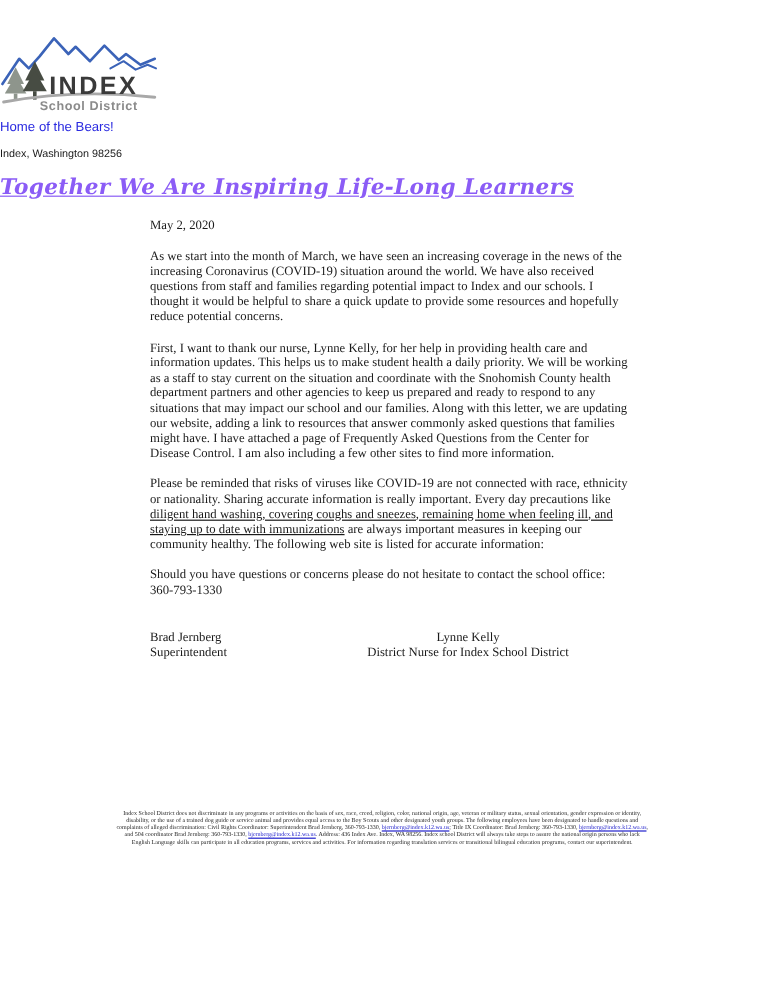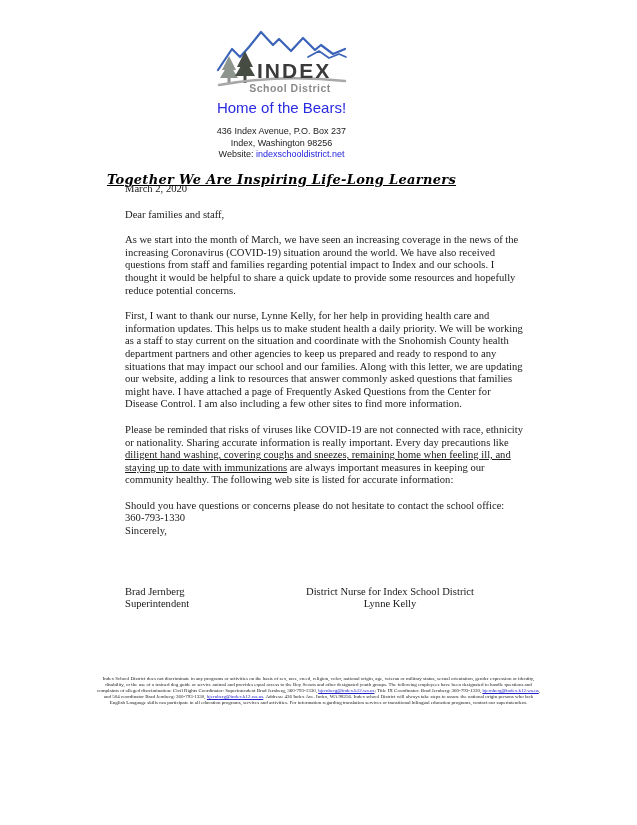--- a/index.html
+++ b/index.html
@@ -3,36 +3,36 @@
 <meta charset="utf-8">
 <style>
   * { margin:0; padding:0; box-sizing:border-box; }
   html,body { background:#e8e8e8; }
   .page {
     position:relative; width:637px; height:825px; background:#ffffff;
     margin:0 auto; overflow:hidden;
     font-family:"Liberation Serif", serif; color:#1a1a1a;
   }
   
-  .header { position:absolute; top:26px; left:0; width:563px; text-align:center; }
+  .header { position:absolute; top:26px; left:0; width:563px; text-align:left; }
   .logo-wrap { display:inline-block; }
-  .bears { font-family:"Liberation Sans", sans-serif; font-size:15px; color:#2a2ae0; margin-top:1px; }
+  .bears { font-family:"Liberation Sans", sans-serif; font-size:11px; color:#2a2ae0; margin-top:1px; }
   .address { font-family:"Liberation Sans", sans-serif; font-size:9px; line-height:11.5px; color:#1a1a1a; margin-top:9px; }
   .weblink { color:#2222dd; }
   .motto {
     margin-top:11px; font-family:"DejaVu Serif", serif; font-style:italic; font-weight:bold;
-    font-size:13px; color:#000000; text-decoration:underline; letter-spacing:.3px;
+    font-size:18px; color:#8b5cf6; text-decoration:underline; letter-spacing:.3px;
   }
   
   .body { position:absolute; left:125px; top:183px; width:400px; font-size:10.6px; line-height:12.6px; }
   .body p { margin-bottom:13px; }
   .gap8 { margin-bottom:8px !important; }
   .u { text-decoration:underline; }
   a.doclink, .doclink { color:#2222cc; text-decoration:underline; cursor:pointer; }
-  .sig-row { display:flex; margin-top:48px; }
+  .sig-row { display:flex; margin-top:27px; }
   .sig-left { width:130px; }
   .sig-right { width:270px; text-align:center; }
   
   .footer {
     position:absolute; left:97px; top:676px; width:443px; text-align:center;
     font-size:5px; line-height:6px; color:#222;
   }
   .email { color:#2222cc; text-decoration:underline; cursor:pointer; }
 </style>
 </head>
@@ -54,45 +54,41 @@
           <rect x="27.5" y="50" width="3" height="7" fill="#474c43"></rect>
         </g>
         <path d="M3,59 Q64,48 129,55" fill="none" stroke="#a8a8a8" stroke-width="2.4" stroke-linecap="round"></path>
         <text x="41" y="52" font-family="Liberation Sans, sans-serif" font-size="21" font-weight="bold" fill="#3a3a3a" letter-spacing="2">INDEX</text>
         <text x="74" y="66" font-family="Liberation Sans, sans-serif" font-size="10.5" font-weight="bold" fill="#8b8b8b" text-anchor="middle" letter-spacing="0.5">School District</text>
       </svg>
       <div class="bears">Home of the Bears!</div>
     </div>
 
     <div class="address">
-      <div>436 Index Avenue, P.O. Box 237</div>
       <div>Index, Washington 98256</div>
-      <div><span>Website: </span><span class="weblink">indexschooldistrict.net</span></div>
     </div>
 
     <div class="motto">Together We Are Inspiring Life-Long Learners</div>
   </div>
 
   <div class="body">
-    <p>March 2, 2020</p>
-    <p>Dear families and staff,</p>
+    <p>May 2, 2020</p>
     <p>As we start into the month of March, we have seen an increasing coverage in the news of the increasing Coronavirus (COVID-19) situation around the world.  We have also received questions from staff and families regarding potential impact to Index and our schools.  I thought it would be helpful to share a quick update to provide some resources and hopefully reduce potential concerns.</p>
     <p>First, I want to thank our nurse, Lynne Kelly, for her help in providing health care and information updates. This helps us to make student health a daily priority.  We will be working as a staff to stay current on the situation and coordinate with the Snohomish County health department partners and other agencies to keep us prepared and ready to respond to any situations that may impact our school and our families.  Along with this letter, we are updating our website, adding a link to resources that answer commonly asked questions that families might have.  I have attached a page of Frequently Asked Questions from the Center for Disease Control.  I am also including a few other sites to find more information.</p>
     <p><span>Please be reminded that risks of viruses like COVID-19 are not connected with race, ethnicity or nationality.  Sharing accurate information is really important.  Every day precautions like </span><span class="u">diligent hand washing, covering coughs and sneezes, remaining home when feeling ill, and staying up to date with immunizations</span><span> are always important measures in keeping our community healthy.   The following web site is listed for accurate information:</span></p>
     <div>Should you have questions or concerns please do not hesitate to contact the school office:</div>
     <div>360-793-1330</div>
-    <div>Sincerely,</div>
 
     <div class="sig-row">
       <div class="sig-left">
         <div>Brad Jernberg</div>
         <div>Superintendent</div>
       </div>
       <div class="sig-right">
+        <div>Lynne Kelly</div>
         <div>District Nurse for Index School District</div>
-        <div>Lynne Kelly</div>
       </div>
     </div>
   </div>
 
   <div class="footer"><span>Index School District does not discriminate in any programs or activities on the basis of sex, race, creed, religion, color, national origin, age, veteran or military status, sexual orientation, gender expression or identity, disability, or the use of a trained dog guide or service animal and provides equal access to the Boy Scouts and other designated youth groups.  The following employees have been designated to handle questions and complaints of alleged discrimination: Civil Rights Coordinator:  Superintendent Brad Jernberg, 360-793-1330, </span><span class="email">bjernberg@index.k12.wa.us</span><span>; Title IX Coordinator: Brad Jernberg: 360-793-1330, </span><span class="email">bjernberg@index.k12.wa.us</span><span>, and 504 coordinator Brad Jernberg: 360-793-1330, </span><span class="email">bjernberg@index.k12.wa.us</span><span>. Address: 436 Index Ave. Index, WA 98256.  Index school District will always take steps to assure the national origin persons who lack English Language skills can participate in all education programs, services and activities.  For information regarding translation services or transitional bilingual education programs, contact our superintendent.</span></div>
 
 </div>
 
 </body></html>

